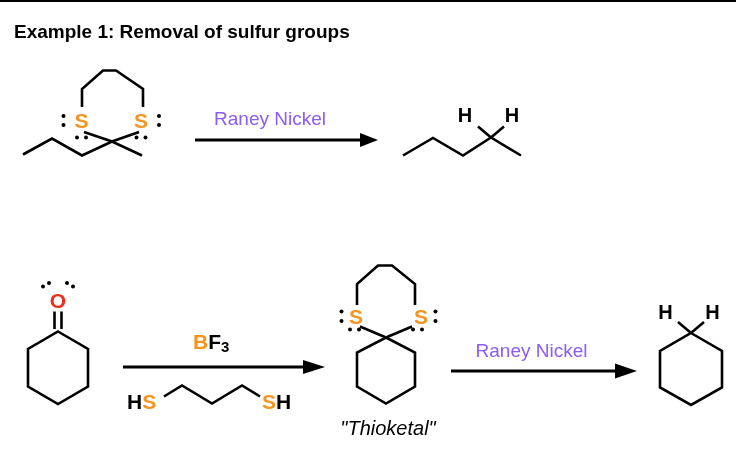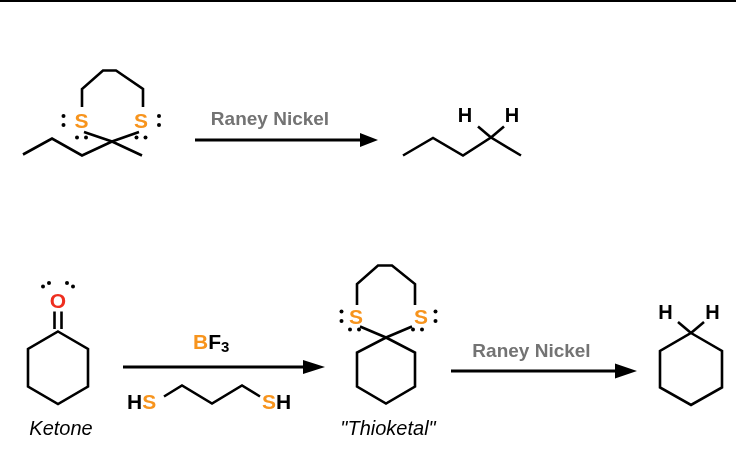--- a/index.html
+++ b/index.html
@@ -6,21 +6,21 @@
   #stage{
     position:relative;width:736px;height:454px;background:#ffffff;
     font-family:"Liberation Sans", sans-serif;overflow:hidden;
   }
   .topline{position:absolute;left:0;top:0;width:736px;height:2px;background:#000;}
   .heading{position:absolute;font-weight:bold;font-size:19px;color:#000;white-space:nowrap;}
   .atom{position:absolute;transform:translate(-50%,-50%);font-weight:bold;line-height:1;white-space:nowrap;}
   .s-atom{color:#f7941d;font-size:21px;}
   .o-atom{color:#ee2e1f;font-size:21px;}
   .h-atom{color:#000;font-size:20px;}
-  .reagent{position:absolute;transform:translate(-50%,-50%);font-weight:bold;font-size:19px;color:#737373;white-space:nowrap;}
+  .reagent{position:absolute;transform:translate(-50%,-50%);font-weight:normal;font-size:19px;color:#8b5cf6;white-space:nowrap;}
   .caption{position:absolute;transform:translate(-50%,-50%);font-style:italic;font-size:20px;color:#000;white-space:nowrap;}
   .formula-row{position:absolute;display:flex;align-items:flex-start;font-weight:bold;font-size:21px;line-height:1;white-space:nowrap;}
   .orange{color:#f7941d;}
   .blk{color:#000;}
   .sub{font-size:15px;position:relative;top:8px;}
   svg{position:absolute;left:0;top:0;}
   .bond{stroke:#000;stroke-width:2.6;fill:none;}
   .arrowline{stroke:#000;stroke-width:2.8;fill:none;}
   .arrowhead{fill:#000;stroke:none;}
   .dot{fill:#000;stroke:none;}
@@ -98,32 +98,32 @@
       <line class="arrowline" x1="451" y1="371" x2="615" y2="371"></line>
       <polygon class="arrowhead" points="615,363.5 637,371 615,378.5"></polygon>
     </g>
     <g>
       <path class="bond" d="M691,333 L722,351 L722,387.5 L691,405 L660,387.5 L660,351 Z"></path>
       <path class="bond" d="M691,333 L678,322"></path>
       <path class="bond" d="M691,333 L704,322"></path>
     </g>
   </svg>
 
+  <div class="heading" style="left:14px;top:21px">Example 1: Removal of sulfur groups</div>
 
   <span class="atom s-atom" style="left:81.5px;top:120px">S</span>
   <span class="atom s-atom" style="left:141px;top:120px">S</span>
 
   <div class="reagent" style="left:270px;top:119px">Raney Nickel</div>
 
   <span class="atom h-atom" style="left:465px;top:114.5px">H</span>
   <span class="atom h-atom" style="left:512px;top:114.5px">H</span>
 
 
   <span class="atom o-atom" style="left:58px;top:300px">O</span>
-  <div class="caption" style="left:61px;top:428px">Ketone</div>
 
   <div class="formula-row" style="left:193px;top:331px">
     <span class="orange">B</span>
       <span class="blk">F</span>
       <span class="blk sub">3</span>
   </div>
 
   <div class="formula-row" style="left:127px;top:391px">
     <span class="blk">H</span>
       <span class="orange">S</span>

